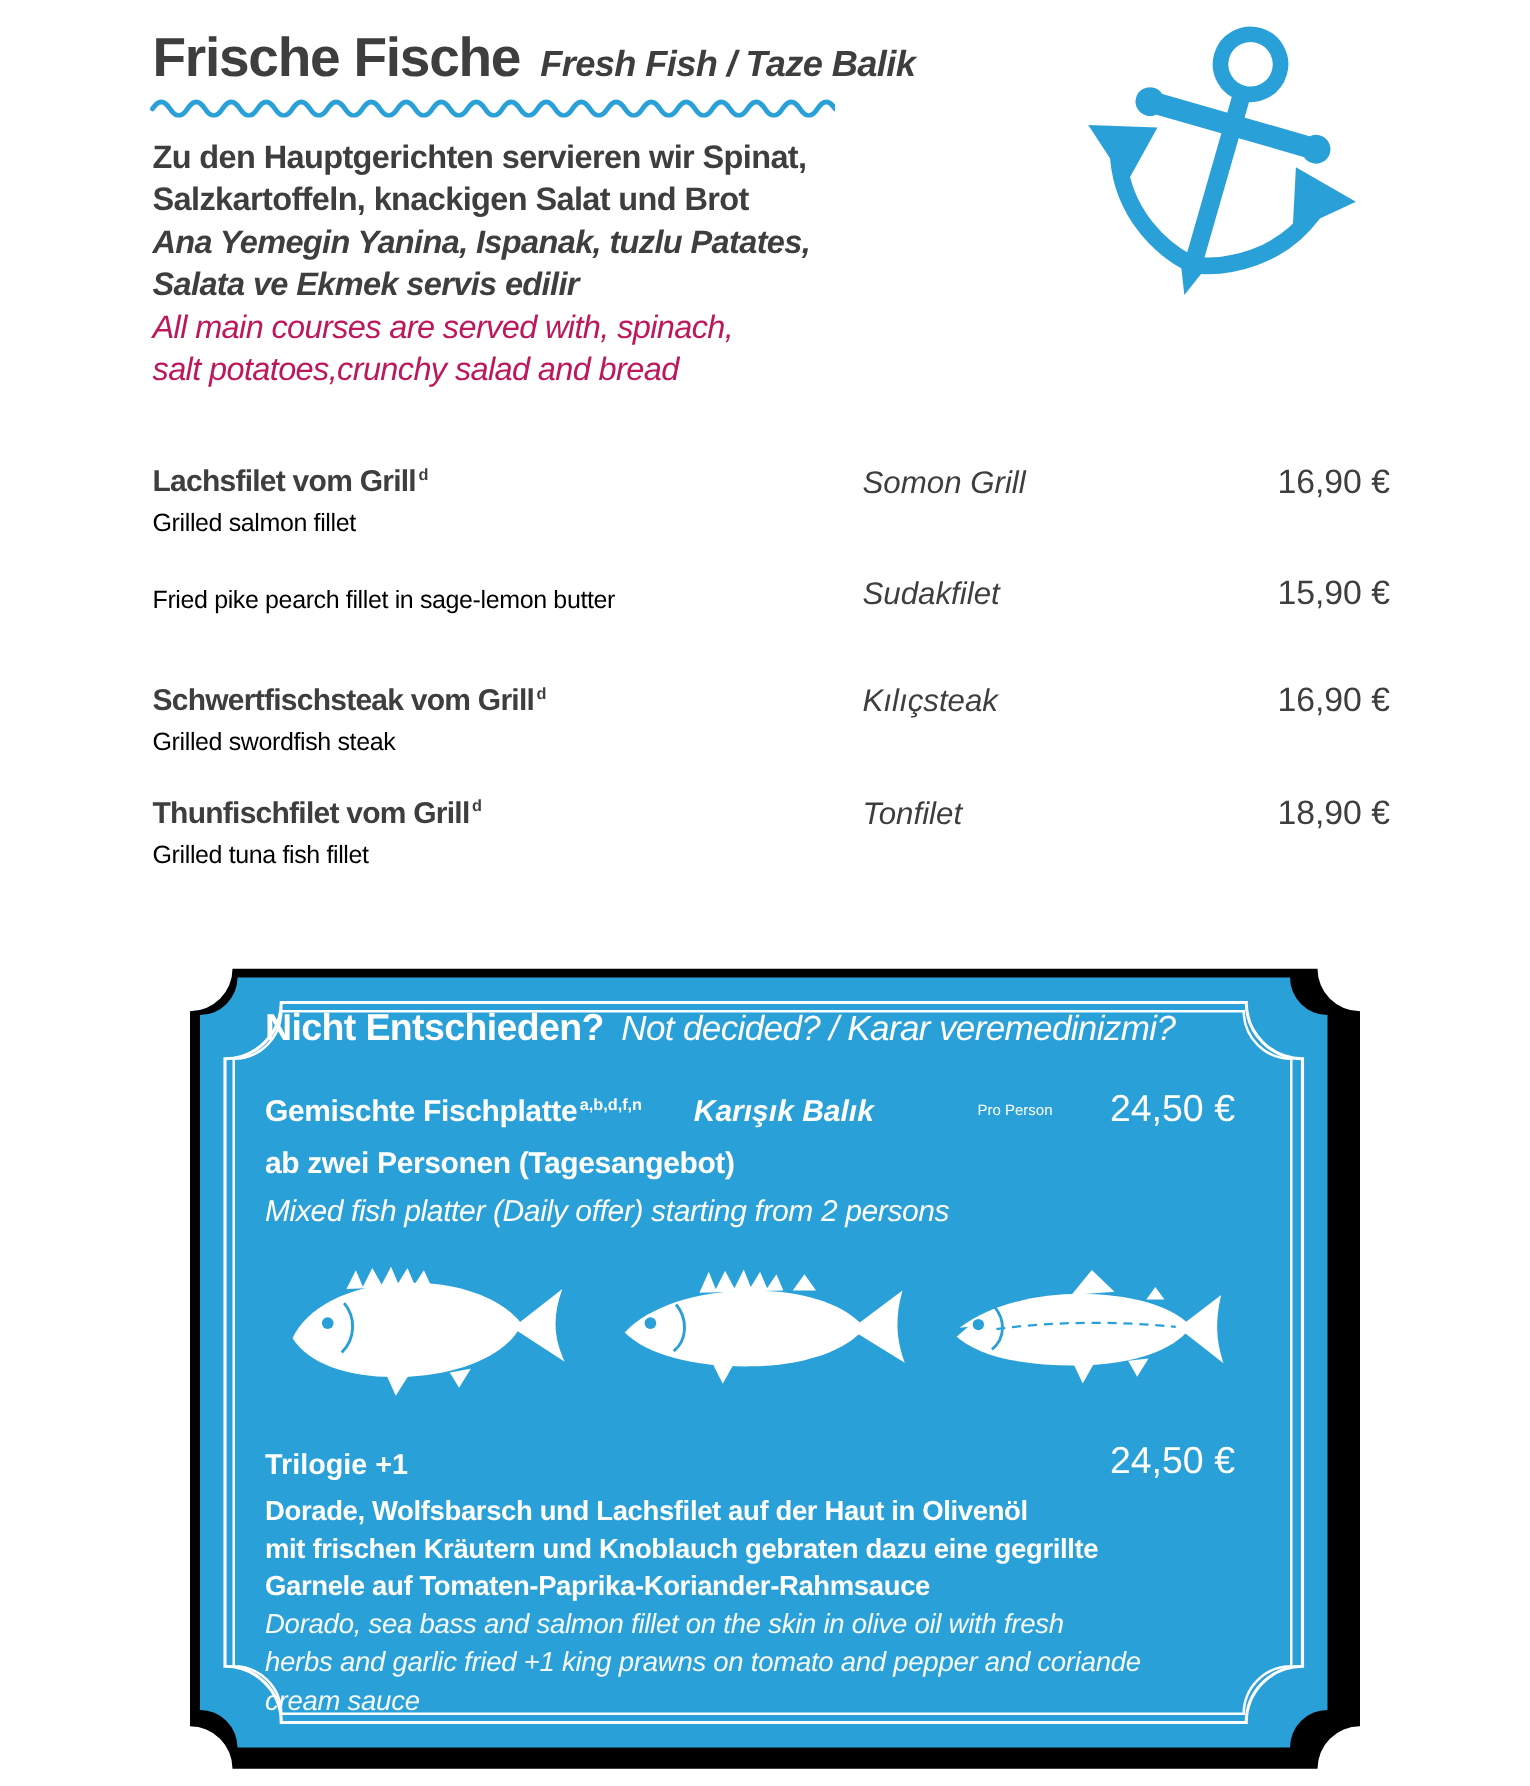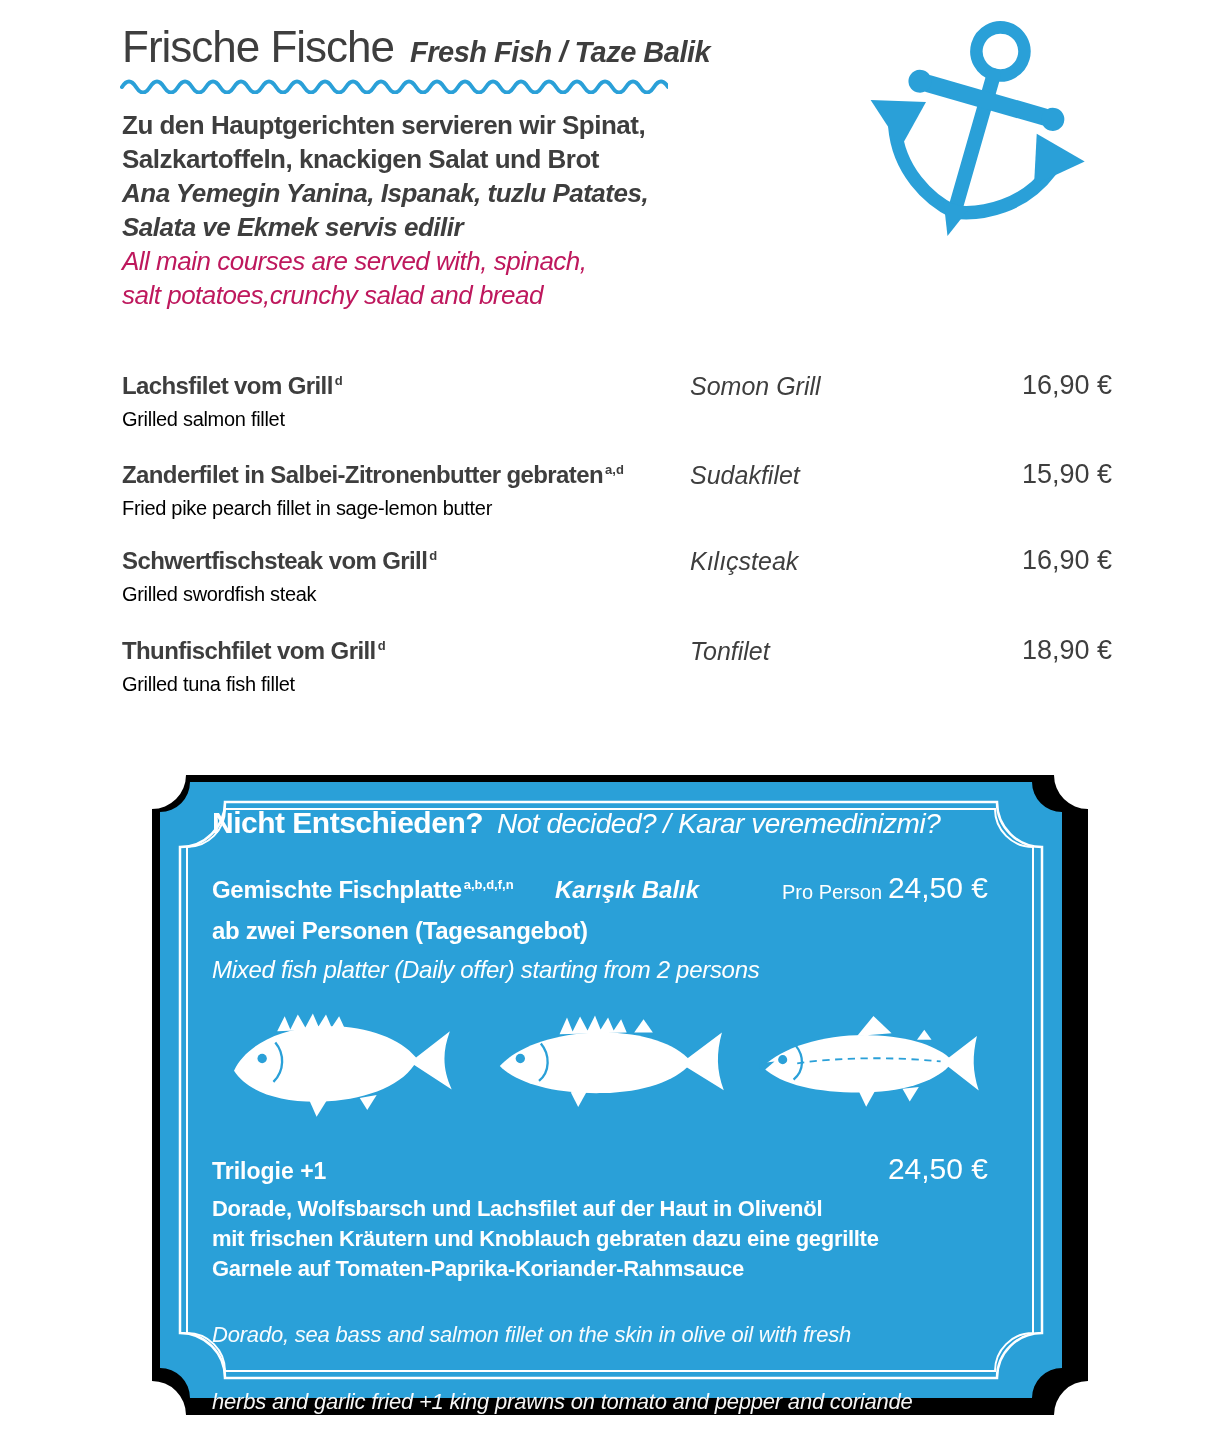--- a/index.html
+++ b/index.html
@@ -2,21 +2,21 @@
 <html><head>
 <meta charset="utf-8">
 <style>
   html,body{margin:0;padding:0;background:#ffffff;}
   body{width:1224px;height:1429px;position:relative;overflow:hidden;
        font-family:"Liberation Sans",sans-serif;-webkit-font-smoothing:antialiased;}
   .page{position:absolute;inset:0;}
 
   
   .title-row{position:absolute;left:122px;top:22px;display:flex;align-items:baseline;white-space:nowrap;}
-  .title-row h1{margin:0;font-size:44px;font-weight:400;letter-spacing:-1px;color:#3e3e3e;text-align:right;}
+  .title-row h1{margin:0;font-size:44px;font-weight:700;letter-spacing:-1px;color:#3e3e3e;text-align:right;}
   .title-sub{margin-left:16px;font-style:italic;font-size:29px;font-weight:700;color:#3e3e3e;letter-spacing:-0.5px;}
   .wave{position:absolute;left:120px;top:76px;}
   .anchor{position:absolute;left:842px;top:10px;}
 
   
   .intro{position:absolute;left:122px;top:108px;white-space:nowrap;}
   .intro div{line-height:34px;}
   .b {font-weight:700;font-size:26px;color:#3e3e3e;letter-spacing:-0.5px;}
   .bi{font-weight:700;font-style:italic;font-size:26px;color:#3e3e3e;letter-spacing:-0.5px;}
   .i {font-style:italic;font-size:26px;color:#be185d;letter-spacing:-0.5px;}
@@ -32,32 +32,32 @@
   
   .promo{position:absolute;left:160px;top:782px;width:902px;height:680px;color:#ffffff;}
   .promo-bg{position:absolute;left:-12px;top:-9px;pointer-events:none;}
   .promo > div{position:absolute;z-index:2;white-space:nowrap;}
   .p-head{left:52px;top:24px;display:flex;align-items:baseline;}
   .ph-b{font-weight:700;font-size:30px;letter-spacing:-0.5px;}
   .ph-i{margin-left:14px;font-style:italic;font-size:28px;letter-spacing:-0.5px;}
   .p-row{left:52px;top:94px;width:776px;}
   .pname{font-weight:700;font-size:24px;letter-spacing:-0.3px;display:inline;}
   .ptr{position:absolute;left:343px;top:0;font-weight:700;font-style:italic;font-size:24px;}
-  .pp{position:absolute;left:570px;top:5px;font-weight:400;font-size:20px;}
+  .pp{position:absolute;left:570px;top:5px;font-weight:400;font-size:12px;}
   .pprice{position:absolute;right:0;top:-5px;font-weight:400;font-size:30px;}
   .p-l2{left:52px;top:135px;font-weight:700;font-size:24px;letter-spacing:-0.3px;}
   .p-l3{left:52px;top:174px;font-style:italic;font-size:24px;letter-spacing:-0.3px;}
   .fish-row{left:52px;top:222px;width:776px;height:124px;display:flex;justify-content:space-between;align-items:center;}
   .p-tri{left:52px;top:376px;width:776px;}
   .tri-name{font-weight:700;font-size:23px;}
   .tri-price{position:absolute;right:0;top:-6px;font-weight:400;font-size:30px;}
   .tri-de{left:52px;top:412px;}
   .tri-de div{font-weight:700;font-size:22px;line-height:30px;letter-spacing:-0.3px;}
   .tri-en{left:52px;top:501px;}
-  .tri-en div{font-style:italic;font-size:22px;line-height:31px;letter-spacing:-0.2px;color:rgba(255,255,255,0.96);margin-top:36px;}
+  .tri-en div{font-style:italic;font-size:22px;line-height:31px;letter-spacing:-0.2px;color:rgba(255,255,255,0.96);}
 </style>
 </head>
 <body>
 
 <div class="page">
 
   <div class="title-row">
     <h1>Frische Fische</h1>
     <span class="title-sub">Fresh Fish / Taze Balik</span>
   </div>
@@ -91,21 +91,20 @@
   </div>
 
   <div class="menu-item" style="top:372px">
     <div class="name"><span>Lachsfilet vom Grill</span><sup class="sup">d</sup></div>
     <div class="tr">Somon Grill</div>
     <div class="price">16,90 €</div>
     <div class="en">Grilled salmon fillet</div>
   </div>
 
   <div class="menu-item" style="top:461px">
-    <div class="name"><span>Zanderfilet in Salbei-Zitronenbutter gebraten</span><sup class="sup">a,d</sup></div>
     <div class="tr">Sudakfilet</div>
     <div class="price">15,90 €</div>
     <div class="en">Fried pike pearch fillet in sage-lemon butter</div>
   </div>
 
   <div class="menu-item" style="top:547px">
     <div class="name"><span>Schwertfischsteak vom Grill</span><sup class="sup">d</sup></div>
     <div class="tr">Kılıçsteak</div>
     <div class="price">16,90 €</div>
     <div class="en">Grilled swordfish steak</div>

